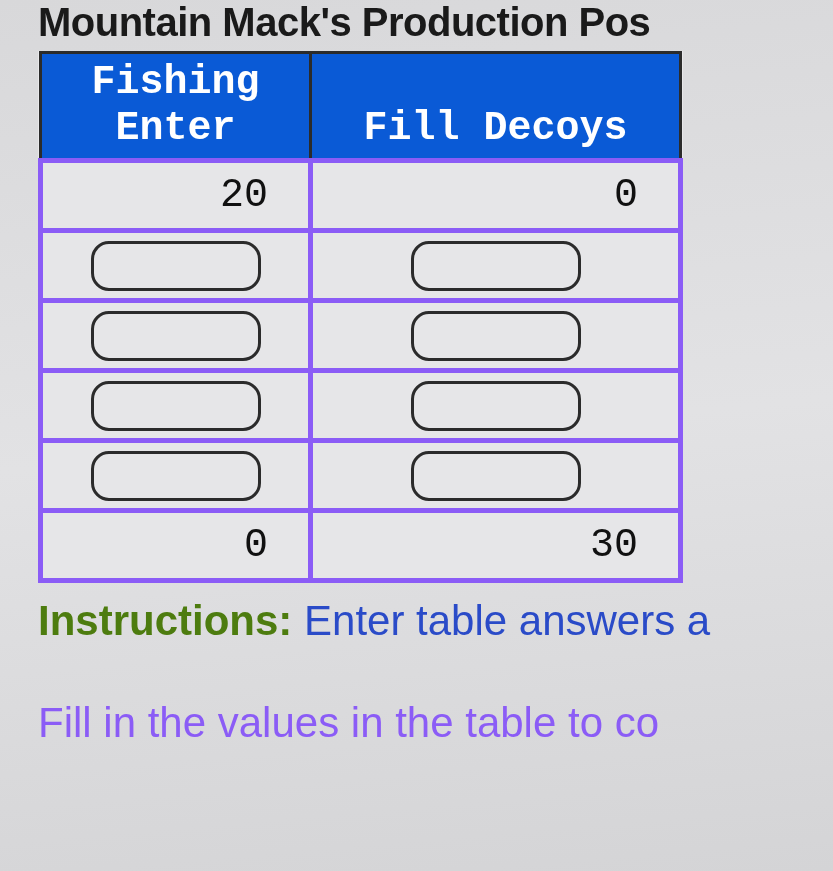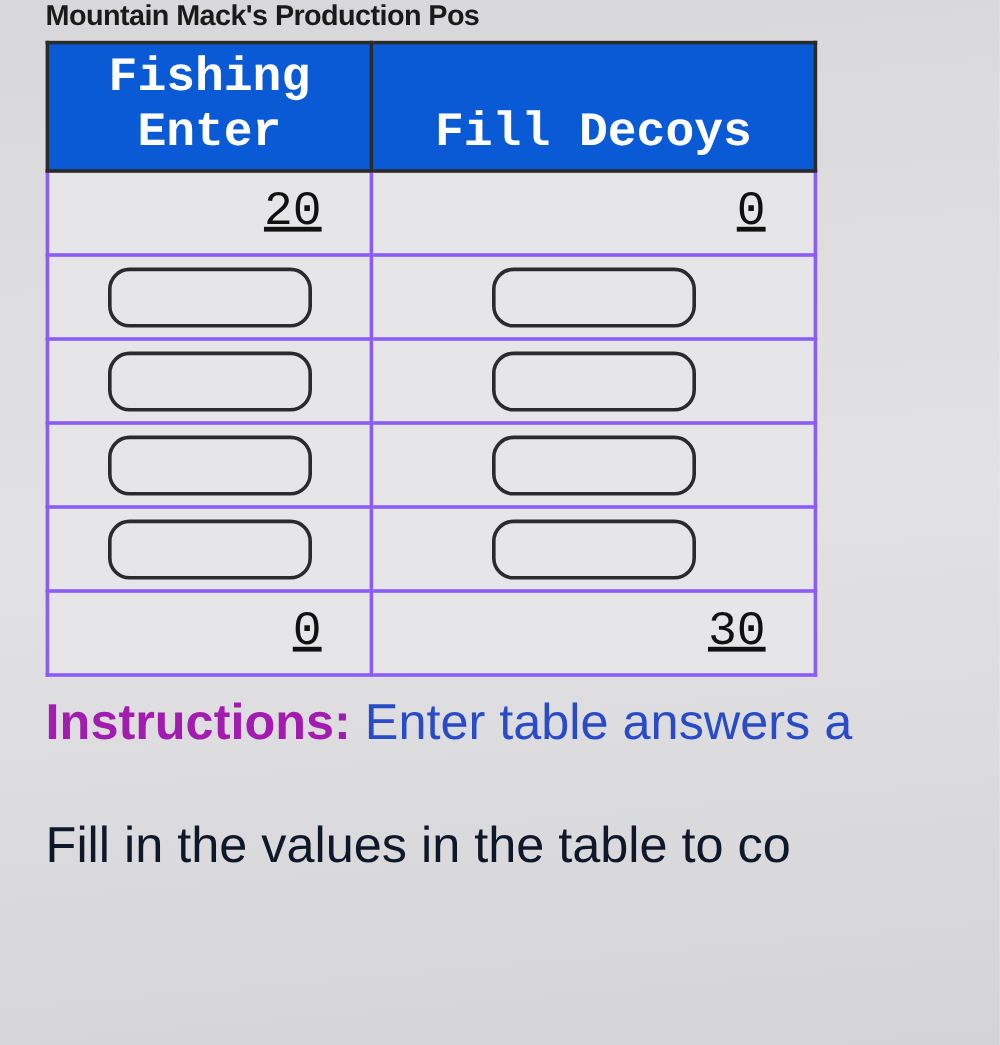--- a/index.html
+++ b/index.html
@@ -11,21 +11,21 @@
     overflow: hidden;
     background: linear-gradient(175deg, #d8d8da 0%, #e2e2e4 50%, #d4d4d6 100%);
     font-family: Arial, Helvetica, sans-serif;
   }
   .page {
     padding: 0 0 0 38px;
     width: 833px;
   }
   .title {
     font-weight: 700;
-    font-size: 24px;
+    font-size: 40px;
     color: #1a1a1a;
     margin: 0 0 6px 0;
     white-space: nowrap;
     letter-spacing: -0.5px;
   }
   table {
     border-collapse: collapse;
     background: #e8e8ea;
   }
   th {
@@ -36,29 +36,28 @@
     font-size: 40px;
     border: 3px solid #2b2b2b;
     padding: 6px 18px;
     text-align: center;
     line-height: 1.15;
     vertical-align: bottom;
   }
   th.col-lures { width: 270px; margin-top: 48px; }
   th.col-decoys { width: 370px; }
   td {
-    border: 3px solid #8b5cf6;
+    border: 5px solid #8b5cf6;
     font-family: "Courier New", Courier, monospace;
     font-size: 40px;
     text-align: center;
     padding: 4px 10px;
     height: 70px;
     color: #111;
     background: #e6e6e8;
-    text-decoration: underline;
   }
   td.val { text-align: right; padding-right: 40px; }
   td .pill {
     display: inline-block;
     width: 170px;
     height: 50px;
     border: 3px solid #2b2b2b;
     border-radius: 18px;
     background: transparent;
     font-family: "Courier New", Courier, monospace;
@@ -68,26 +67,26 @@
     outline: none;
   }
   .instructions {
     margin-top: 14px;
     font-size: 42px;
     color: #2a4bc8;
     white-space: nowrap;
   }
   .instructions .lbl {
     font-weight: 700;
-    color: #a21caf;
+    color: #4d7c0f;
   }
   .bodytext {
     margin-top: 48px;
     font-size: 42px;
-    color: #0f172a;
+    color: #8b5cf6;
     line-height: 1.45;
     white-space: nowrap;
   }
 </style>
 </head>
 <body>
 
 <div class="page">
 
   <div class="title">Mountain Mack's Production Pos</div>

